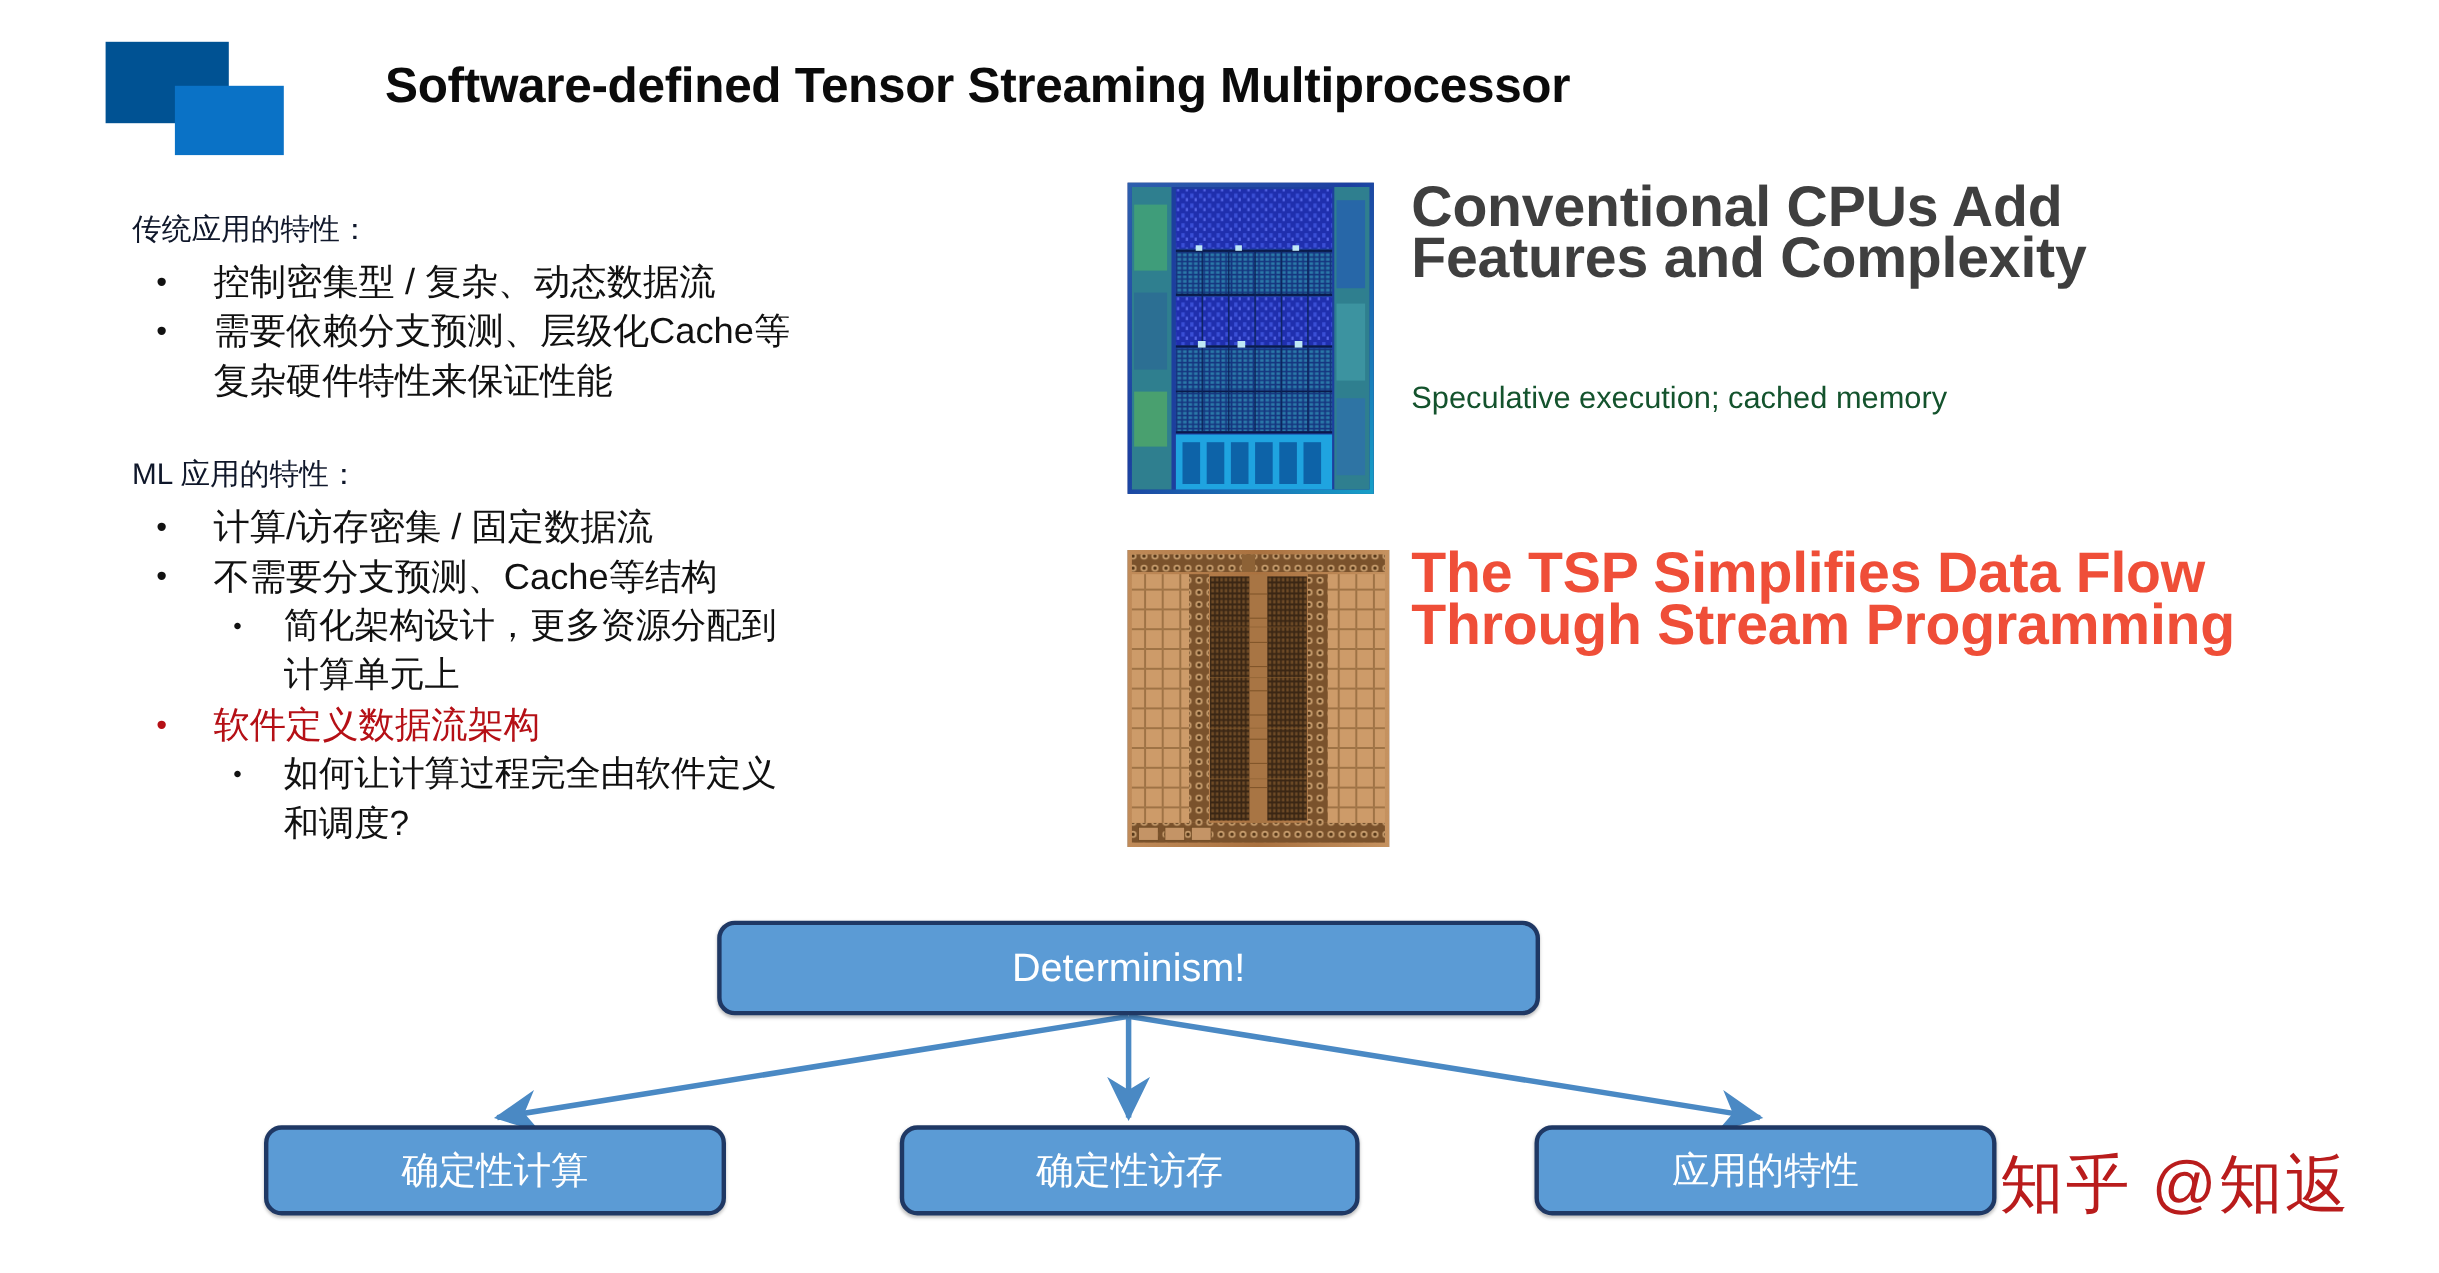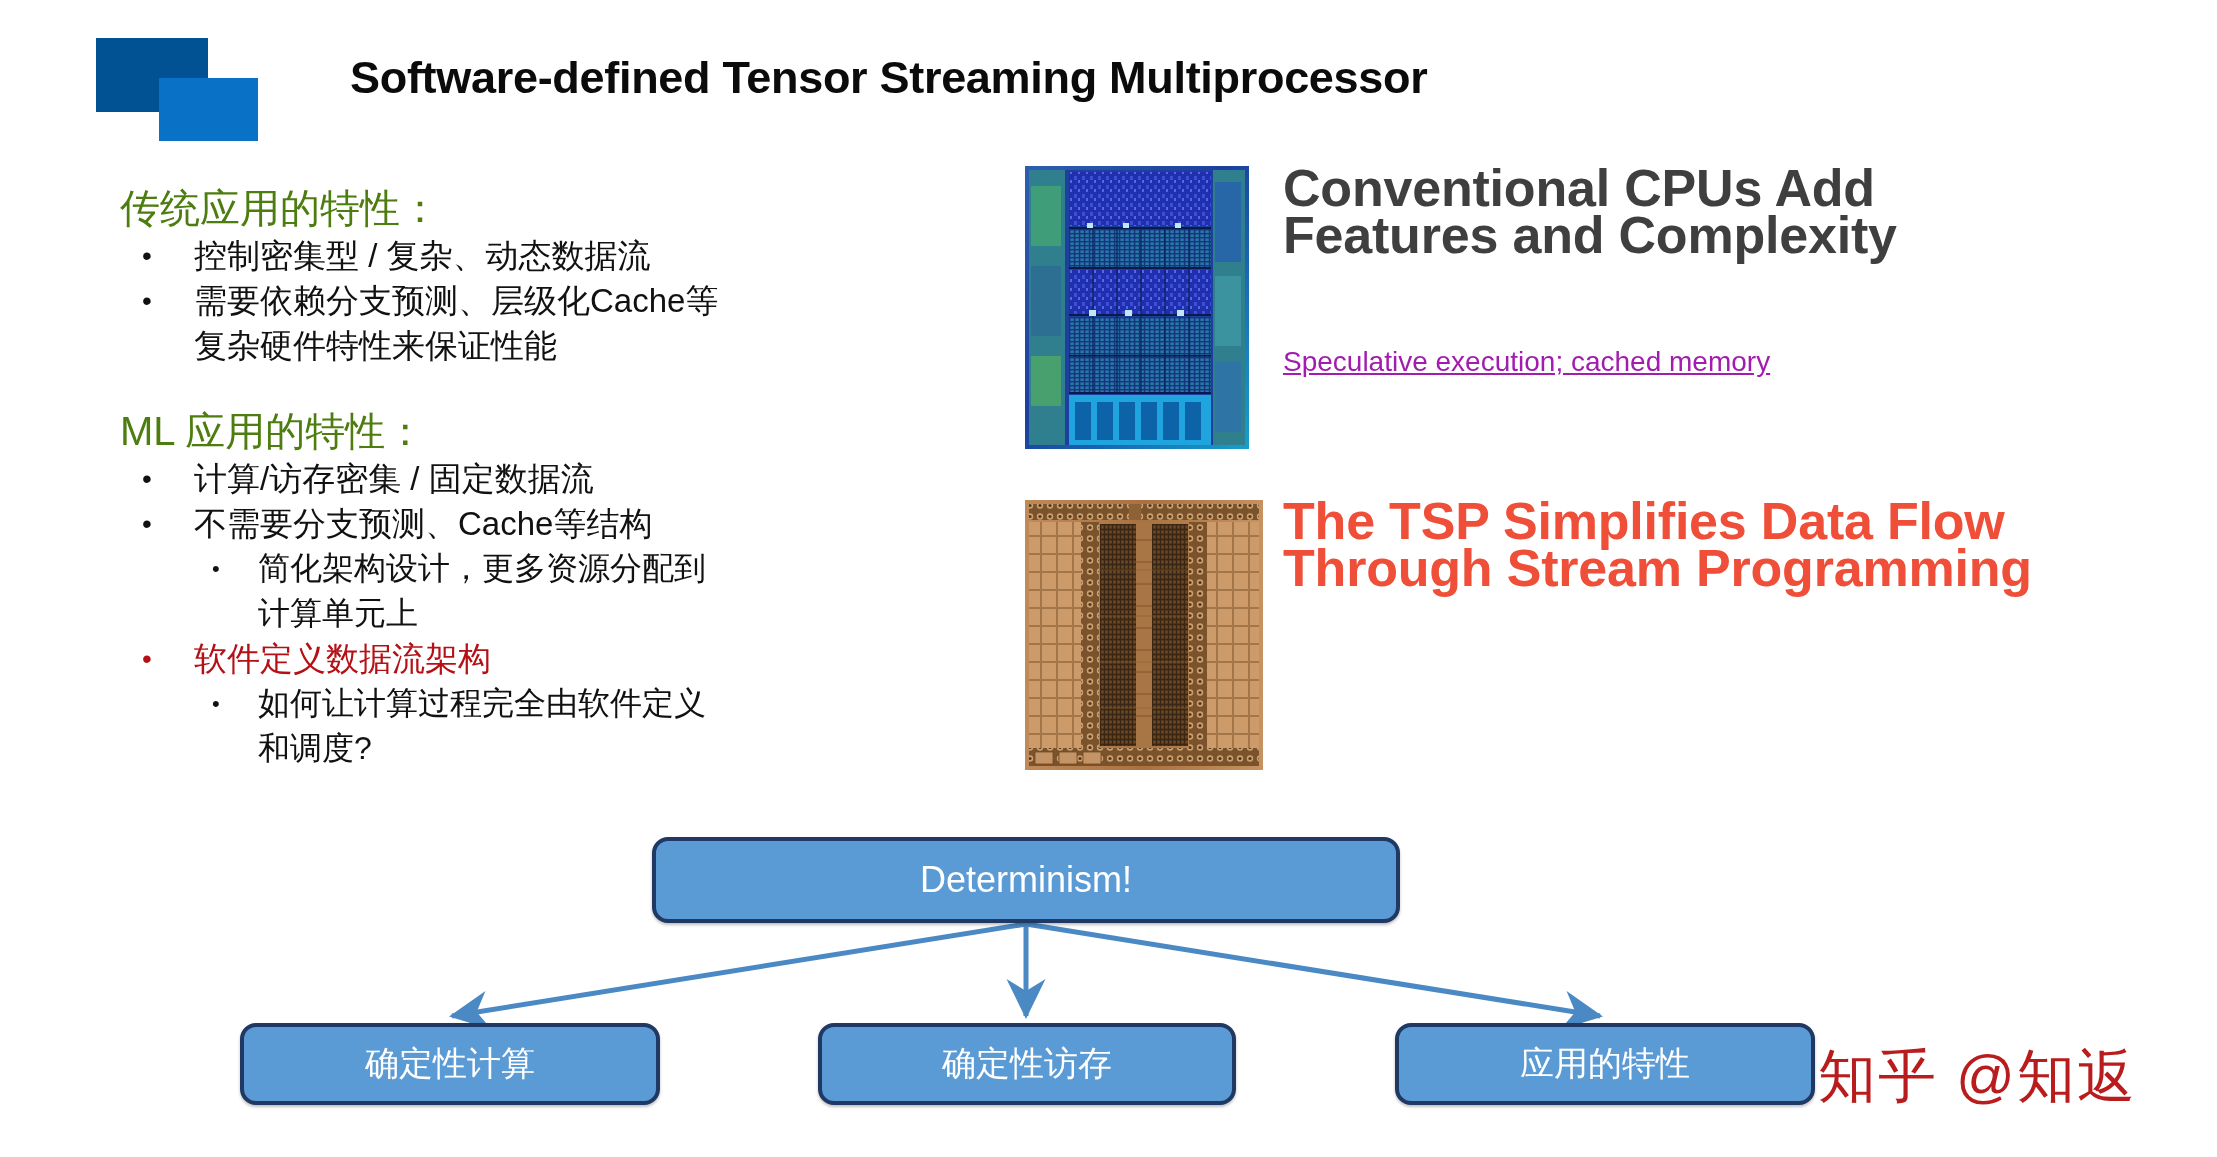--- a/index.html
+++ b/index.html
@@ -57,23 +57,23 @@
 
   
   #left-col {
     position: absolute;
     left: 120px;
     top: 185px;
     width: 760px;
     color: #111111;
   }
   .heading-line {
-    font-size: 40px;
+    font-size: 27px;
     line-height: 46px;
-    color: #4d7c0f;
+    color: #0f172a;
     margin-bottom: 2px;
   }
   .spacer-line {
     height: 40px;
   }
   .bullet-row {
     display: flex;
     align-items: flex-start;
     line-height: 45px;
   }
@@ -143,22 +143,21 @@
     width: 830px;
   }
   .r-sub {
     position: absolute;
     font-size: 28px;
     line-height: 36px;
   }
   #cpu-sub {
     left: 1283px;
     top: 344px;
-    color: #a21caf;
-    text-decoration: underline;
+    color: #14532d;
   }
   #tsp-sub {
     left: 1283px;
     top: 666px;
     color: #EF4E38;
   }
 
   
   #flow-svg {
     position: absolute;

